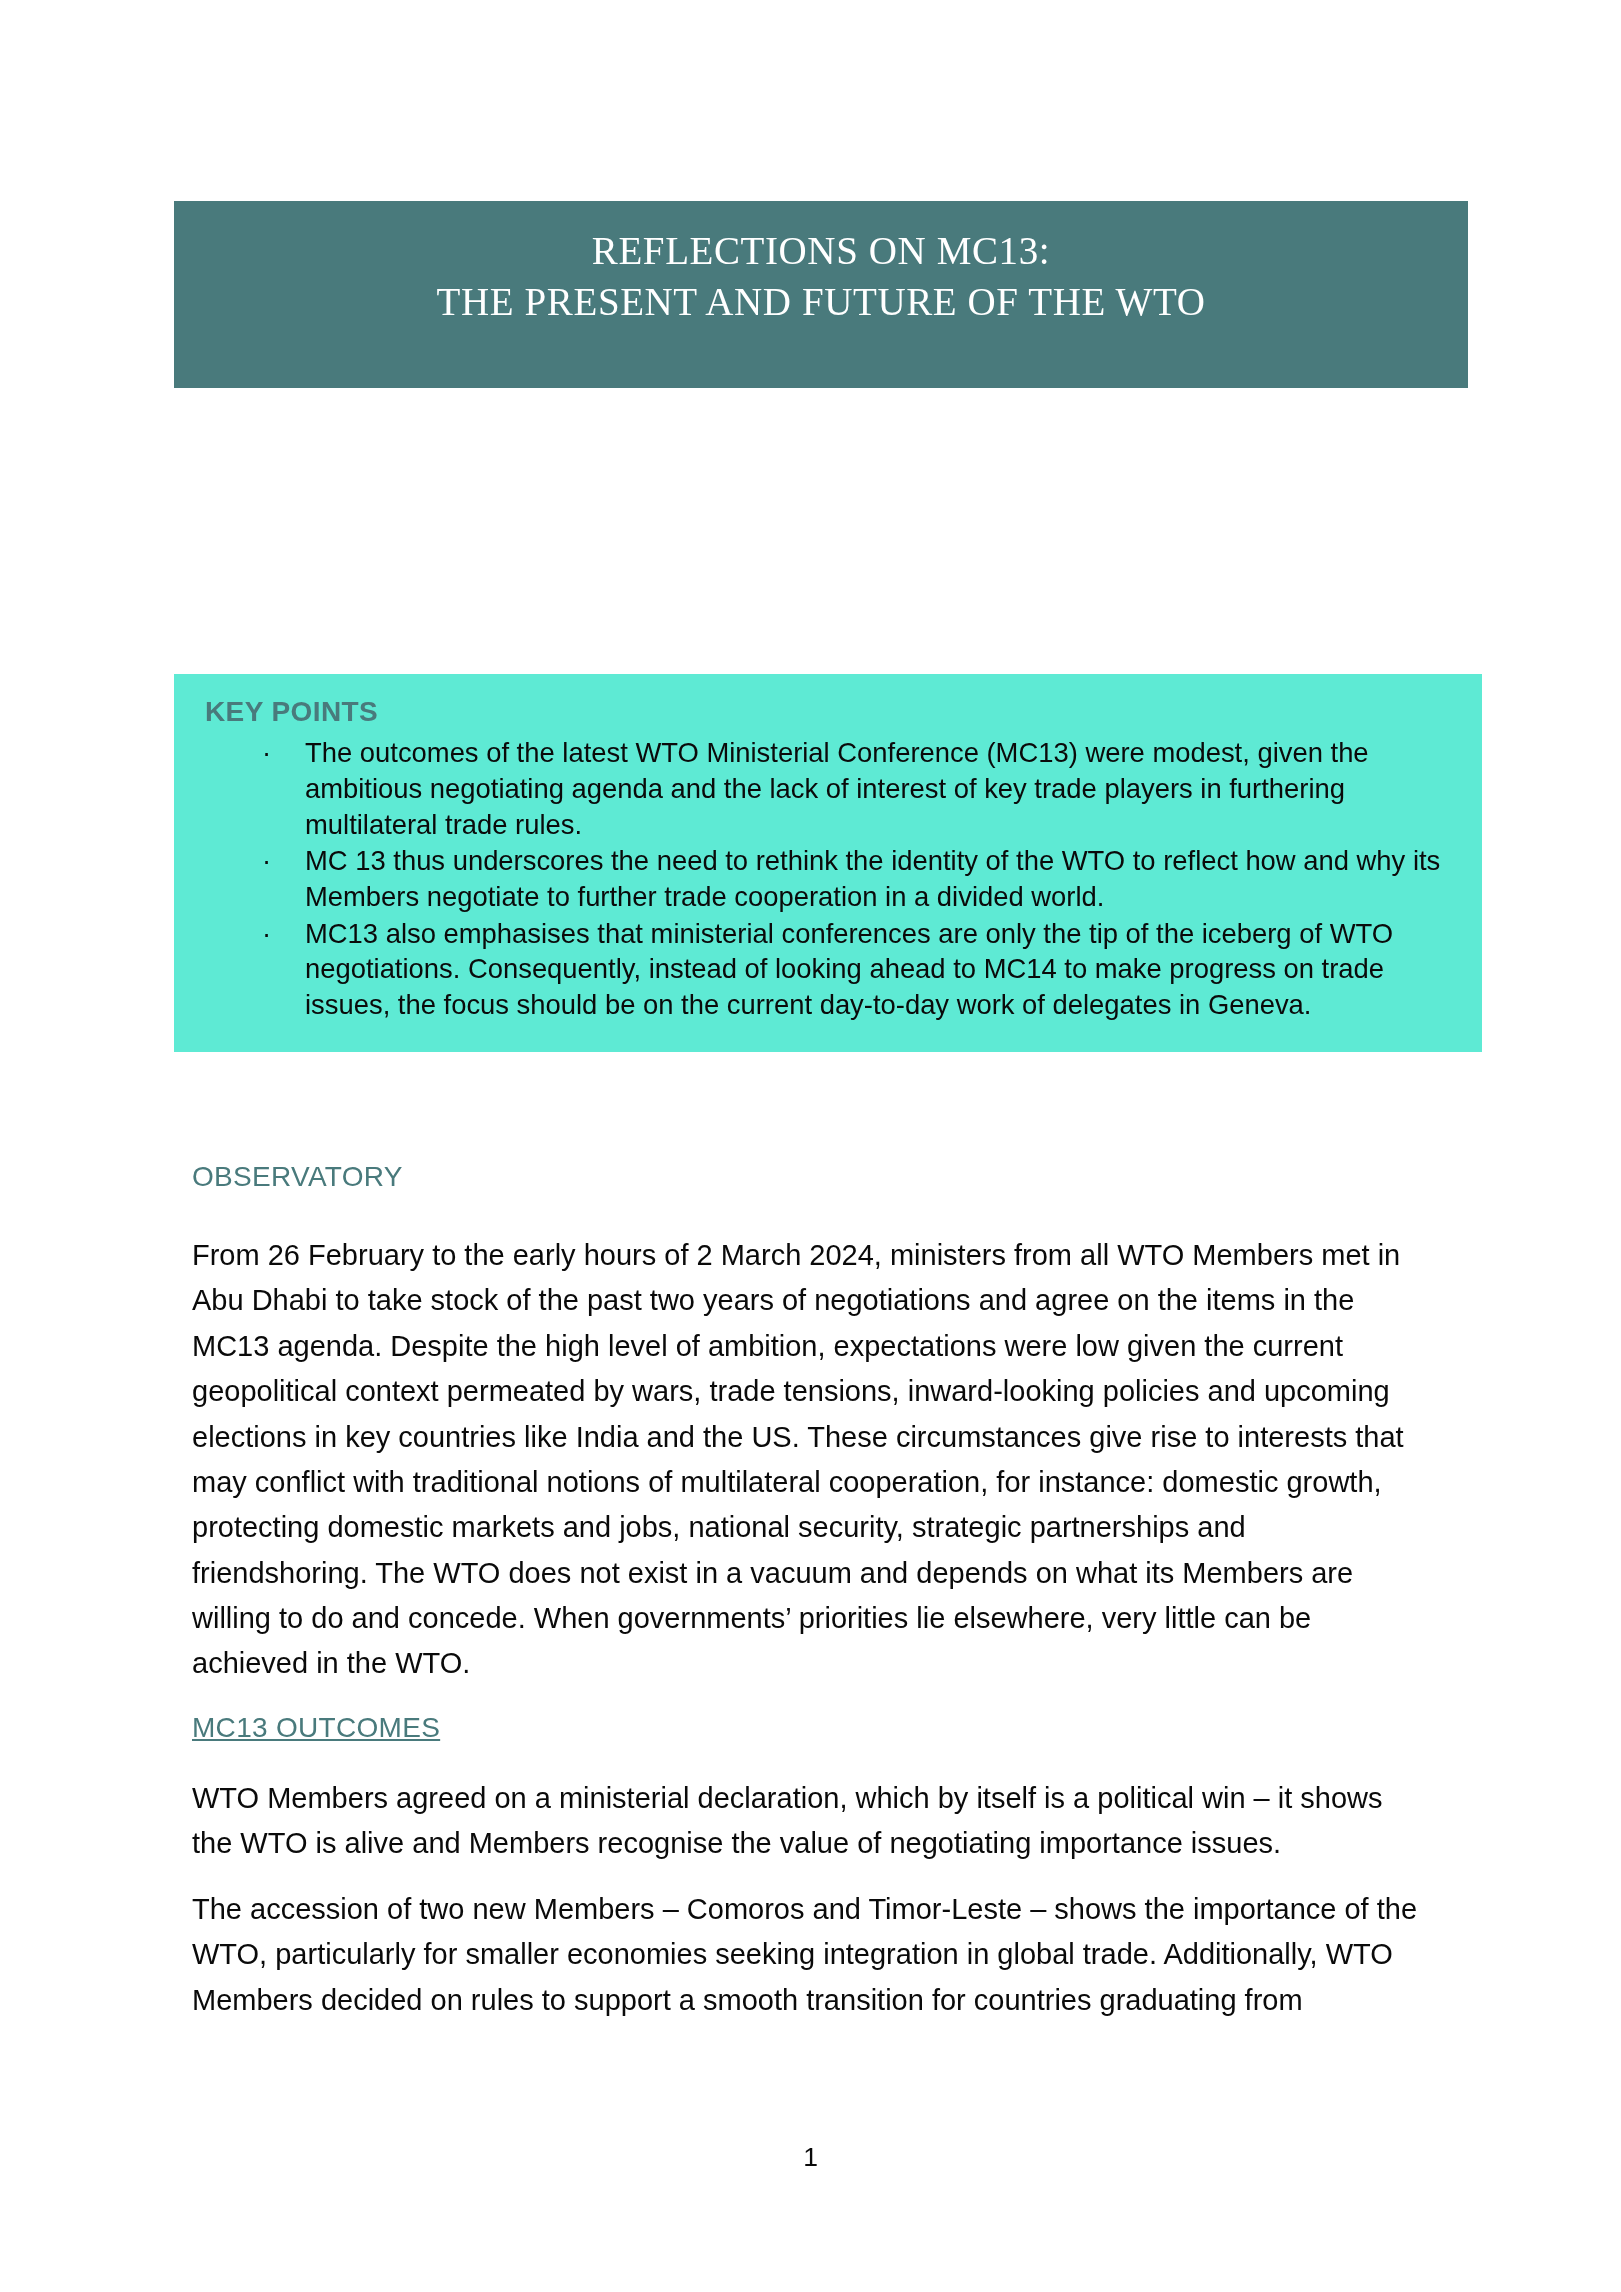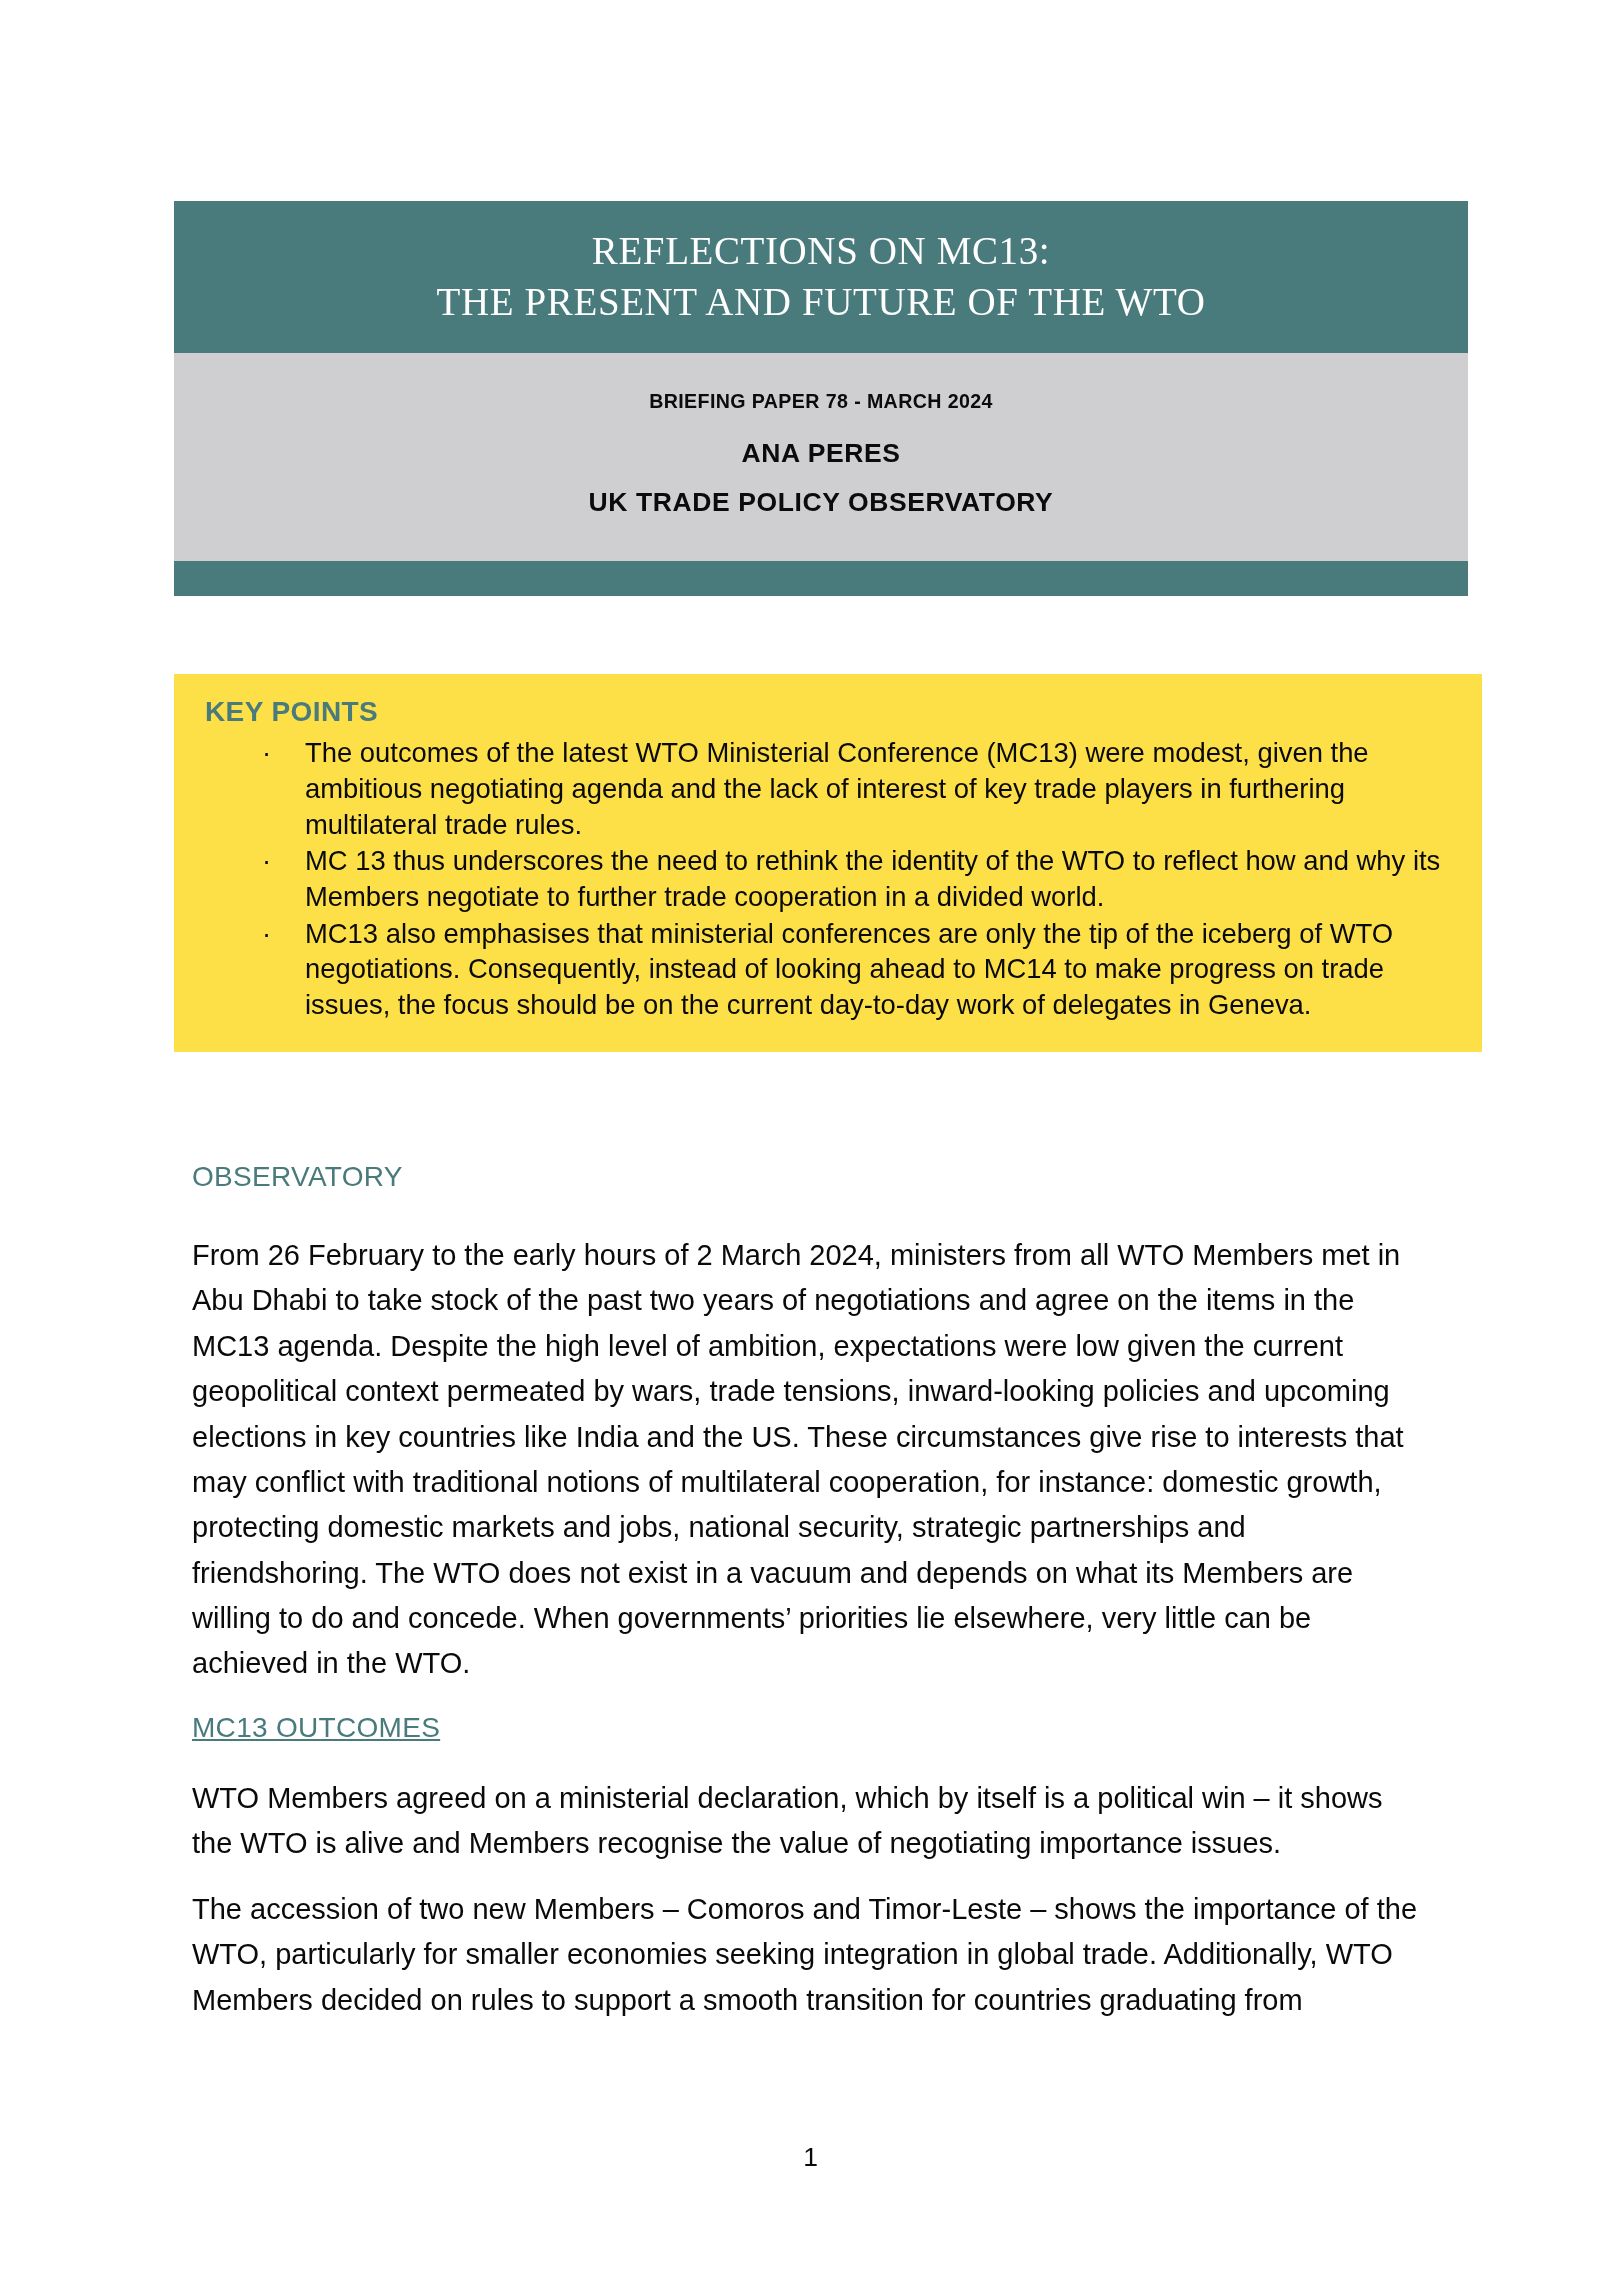--- a/index.html
+++ b/index.html
@@ -72,21 +72,21 @@
     background: #497a7c;
     height: 35px;
   }
 
   
   .keypoints {
     position: absolute;
     left: 174px;
     top: 674px;
     width: 1308px;
-    background: #fde047;
+    background: #5eead4;
     padding: 21.6px 29px 29px 29px;
     box-sizing: border-box;
   }
   .keypoints-title {
     color: #497a7c;
     font-size: 28px;
     font-weight: bold;
     letter-spacing: 0.4px;
     margin: 0 0 7.8px 2px;
   }
@@ -150,25 +150,20 @@
 </head>
 <body>
 
 <div class="page">
 
   <div class="masthead">
     <div class="masthead-title">
       <span class="line">REFLECTIONS ON MC13:</span>
       <span class="line">THE PRESENT AND FUTURE OF THE WTO</span>
     </div>
-    <div class="masthead-sub">
-      <p class="paper">BRIEFING PAPER 78 - MARCH 2024</p>
-      <p class="author">ANA PERES</p>
-      <p class="org">UK TRADE POLICY OBSERVATORY</p>
-    </div>
     <div class="masthead-footbar"></div>
   </div>
 
   <div class="keypoints">
     <div class="keypoints-title">KEY POINTS</div>
     <ul class="kp-list">
       <li class="kp-item">
         <span class="kp-bullet">·</span>
         <span>The outcomes of the latest WTO Ministerial Conference (MC13) were modest, given the ambitious negotiating agenda and the lack of interest of key trade players in furthering multilateral trade rules.</span>
       </li>

